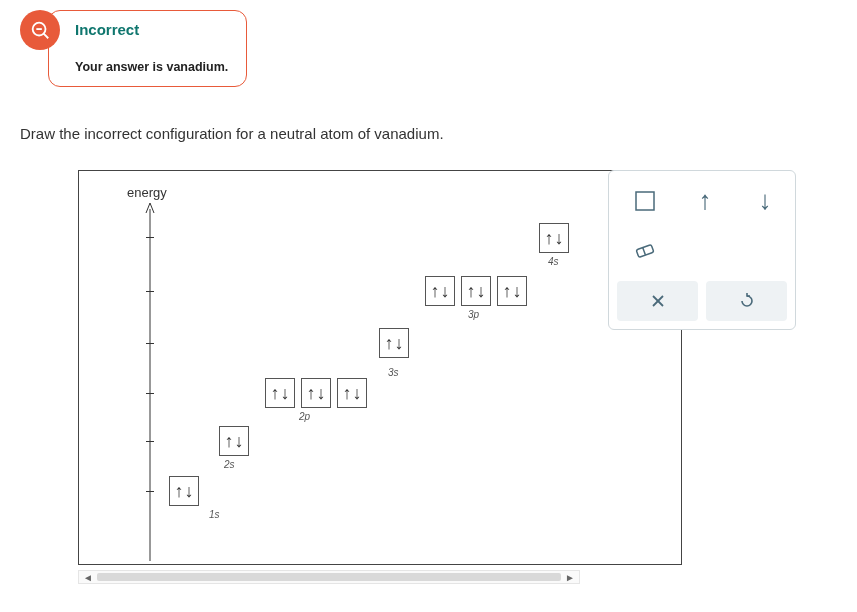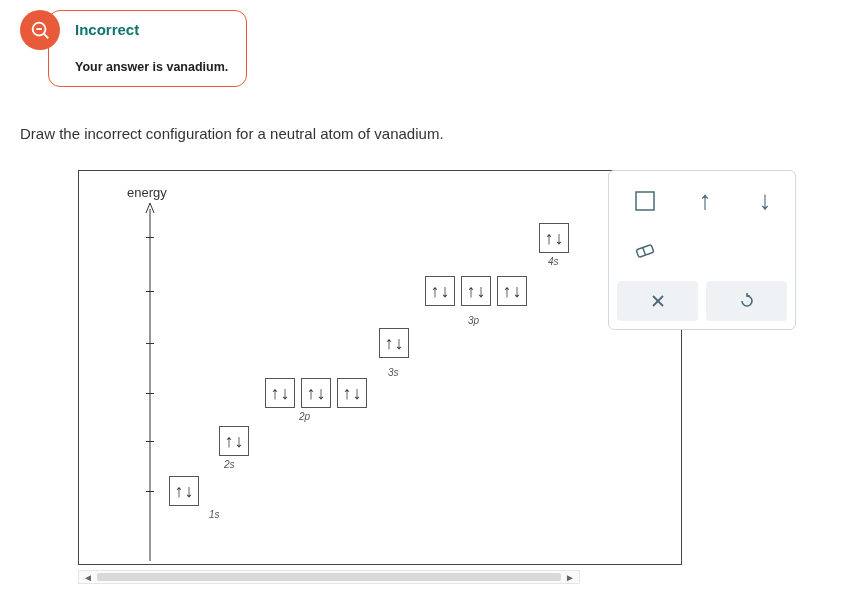--- a/index.html
+++ b/index.html
@@ -263,21 +263,21 @@
       <span class="arrow-down">↓</span>
     </div>
     <div class="orbital-box" style="left:382px; top:105px;">
       <span class="arrow-up">↑</span>
       <span class="arrow-down">↓</span>
     </div>
     <div class="orbital-box" style="left:418px; top:105px;">
       <span class="arrow-up">↑</span>
       <span class="arrow-down">↓</span>
     </div>
-    <div class="orb-label" style="left:389px; top:144px;">3p</div>
+    <div class="orb-label" style="left:389px; top:138px;">3p</div>
 
     <div class="orbital-box" style="left:460px; top:52px;">
       <span class="arrow-up">↑</span>
       <span class="arrow-down">↓</span>
     </div>
     <div class="orb-label" style="left:469px; top:85px;">4s</div>
 
   </div>
 
   <div class="scroll-track">

